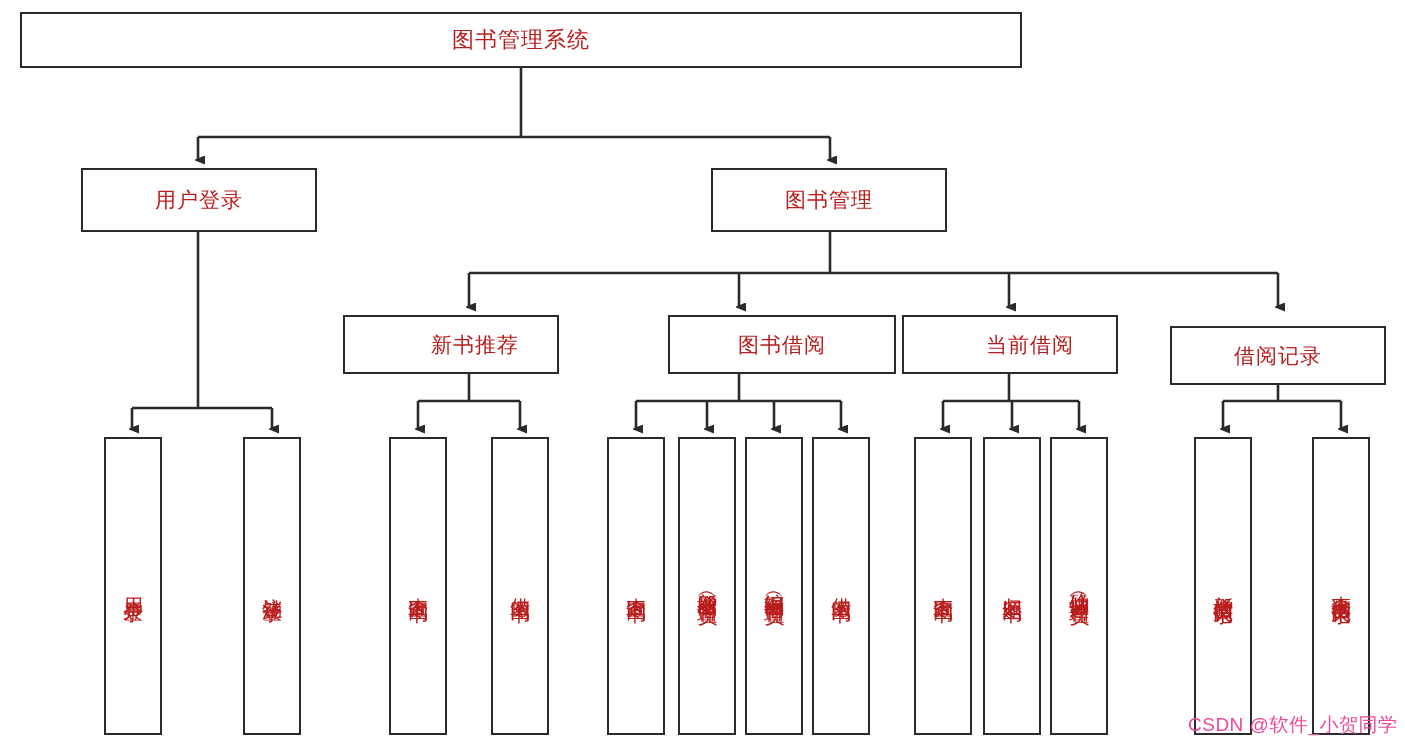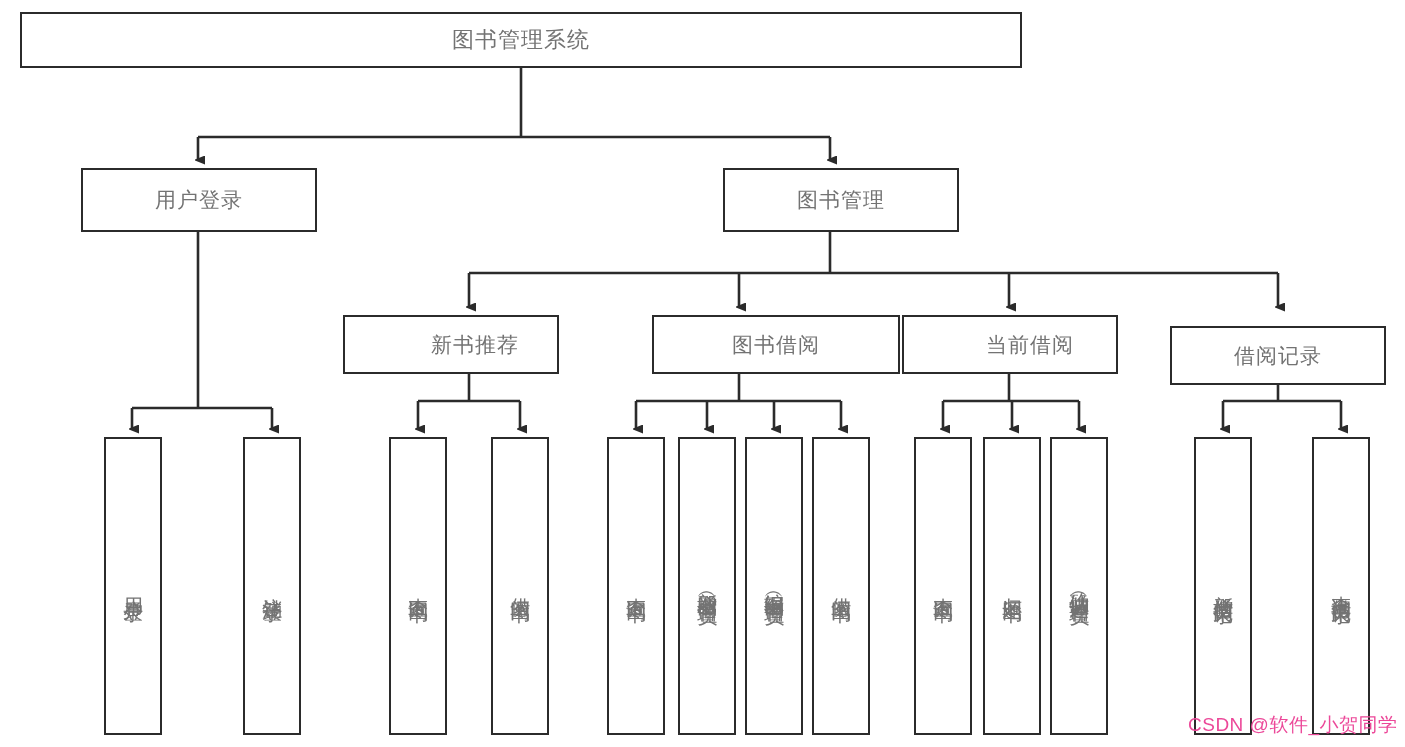--- a/index.html
+++ b/index.html
@@ -26,21 +26,21 @@
     pointer-events: none;
   }
   .node {
     position: absolute;
     box-sizing: border-box;
     border: 2px solid #2b2b2b;
     background: #ffffff;
     display: flex;
     align-items: center;
     justify-content: center;
-    color: #737373;
+    color: #b91c1c;
     z-index: 2;
   }
   .node-h {
     font-size: 21px;
     letter-spacing: 1px;
     line-height: 1.2;
     white-space: nowrap;
   }
   .node-v {
     font-size: 20px;
@@ -128,28 +128,28 @@
     </g>
   </svg>
 
   <div class="node node-h" id="root-node" style="left:20px; top:12px; width:1002px; height:56px;">
     <span>图书管理系统</span>
   </div>
 
   <div class="node node-h" style="left:81px; top:168px; width:236px; height:64px;">
     <span>用户登录</span>
   </div>
-  <div class="node node-h" style="left:711px; top:168px; width:236px; height:64px;margin-left:12px;">
+  <div class="node node-h" style="left:711px; top:168px; width:236px; height:64px;">
     <span>图书管理</span>
   </div>
 
   <div class="node node-h" style="left:343px; top:315px; width:216px; height:59px;padding-left:48px;">
     <span>新书推荐</span>
   </div>
-  <div class="node node-h" style="left:652px; top:315px; width:248px; height:59px;">
+  <div class="node node-h" style="left:668px; top:315px; width:228px; height:59px;">
     <span>图书借阅</span>
   </div>
   <div class="node node-h" style="left:902px; top:315px; width:216px; height:59px;padding-left:40px;">
     <span>当前借阅</span>
   </div>
   <div class="node node-h" style="left:1170px; top:315px; width:216px; height:59px;margin-top:11px;">
     <span>借阅记录</span>
   </div>
 
   <div class="node node-v" style="left:104px; top:437px; width:58px; height:298px;">

